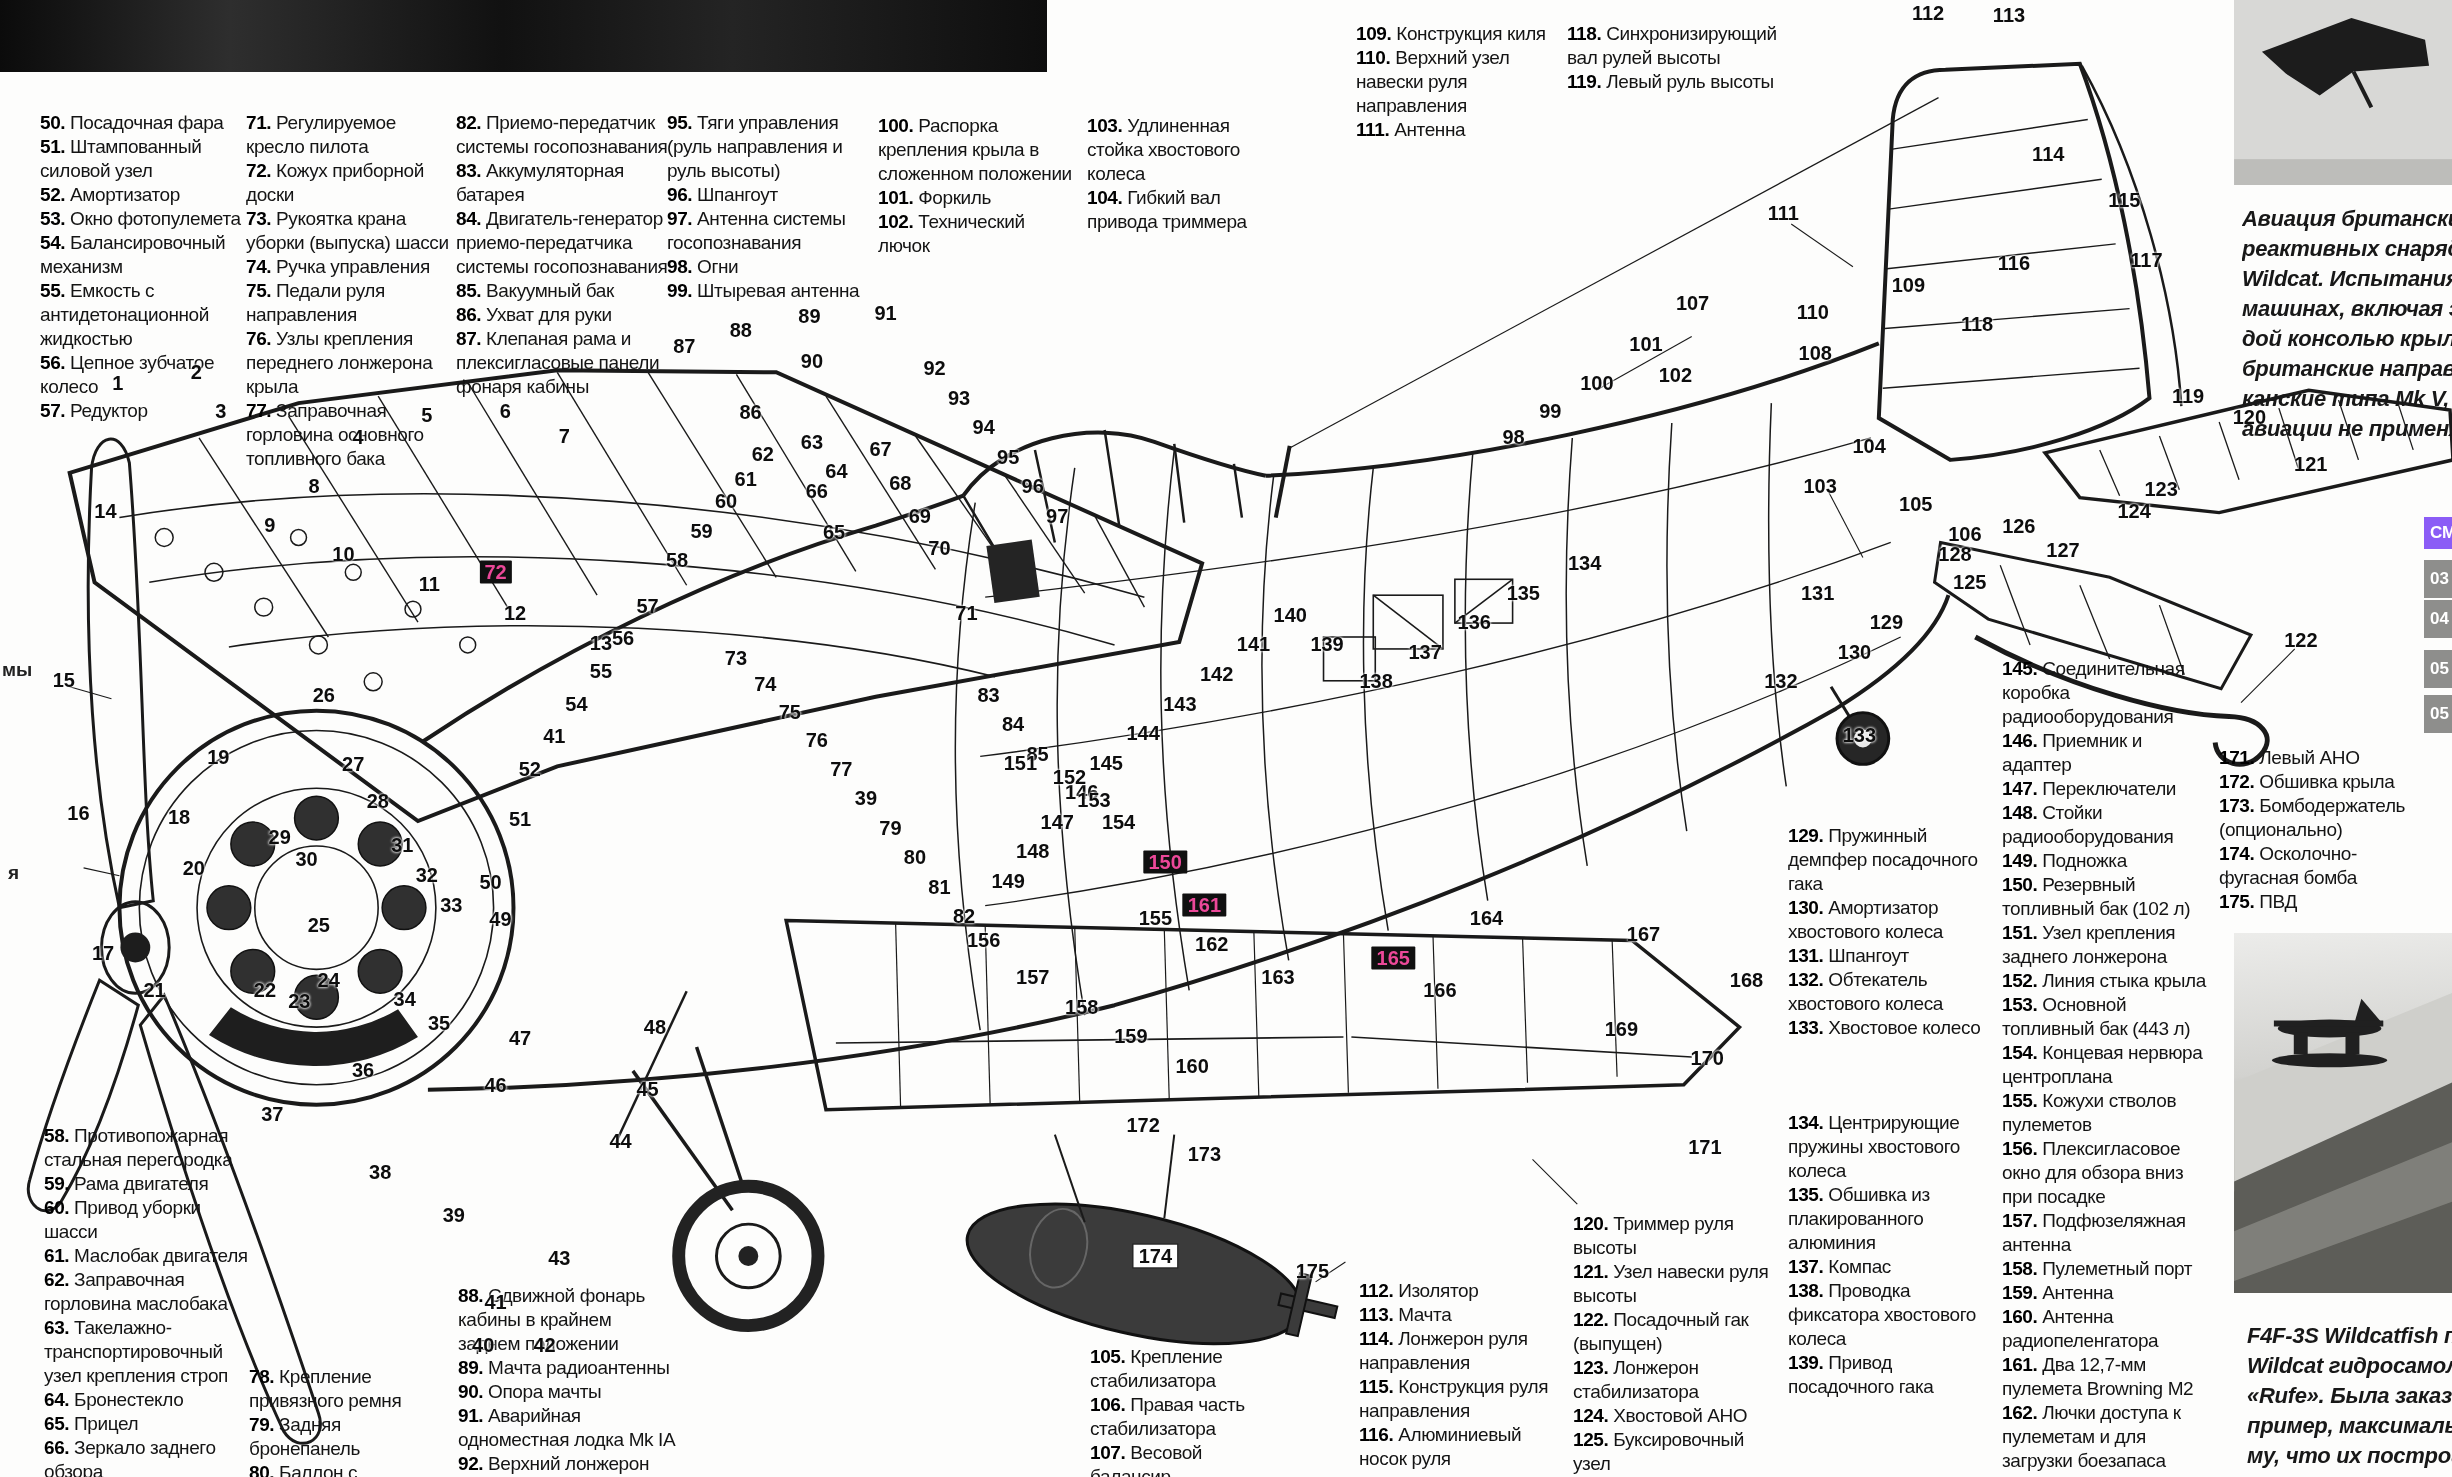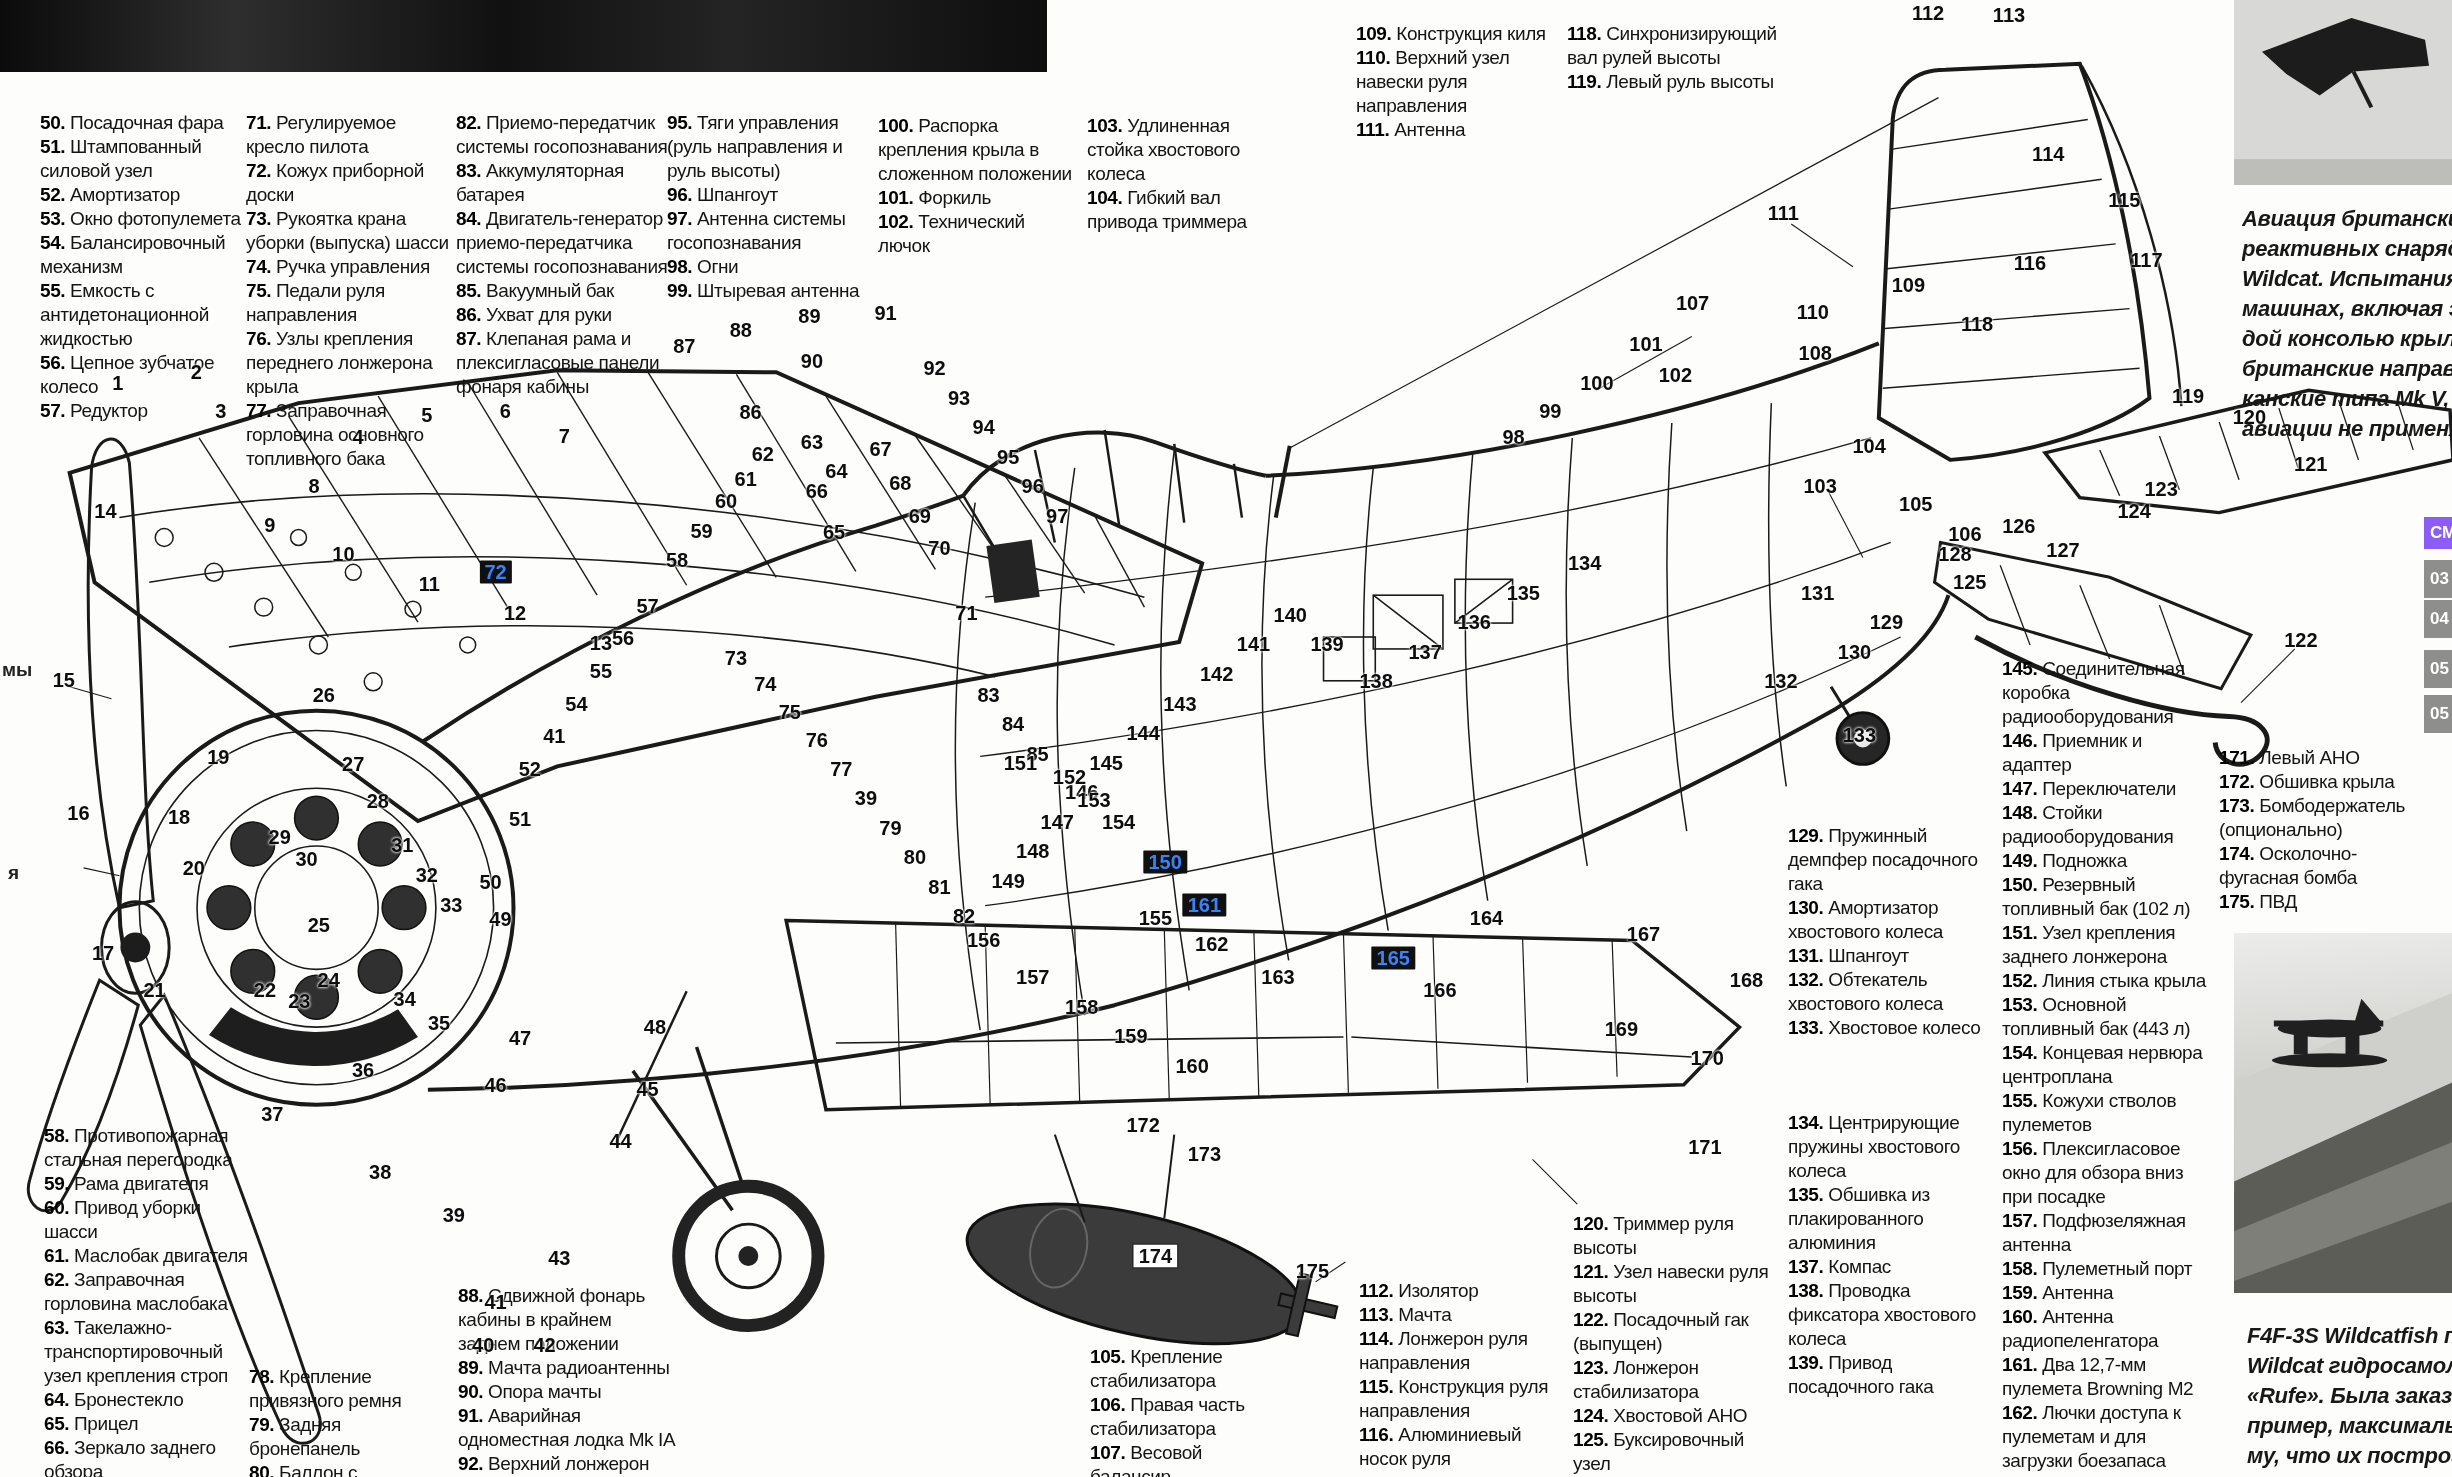--- a/index.html
+++ b/index.html
@@ -20,21 +20,21 @@
   .caption{position:absolute;font-style:italic;font-weight:700;font-size:22px;line-height:30px;
            letter-spacing:-0.3px;color:#181818;white-space:nowrap;overflow:hidden;}
   
   .tab{position:absolute;left:2424px;width:29px;color:#fff;font-weight:700;font-size:17px;
        display:flex;align-items:center;padding-left:6px;box-sizing:border-box;}
   .tab.cm{background:#8b5cf6;height:32px;}
   .tab.num{background:#8e8e8c;height:38px;}
   
   .co{position:absolute;transform:translate(-50%,-50%);font-size:20px;font-weight:700;
       color:#0d0d0d;white-space:nowrap;text-shadow:0 0 3px #fff,0 0 3px #fff;}
-  .co.s1{background:#101010;color:#3b82f6;padding:0 5px;text-shadow:none;border-radius:1px;}
+  .co.s1{background:#101010;color:#ec4899;padding:0 5px;text-shadow:none;border-radius:1px;}
   .co.s2{background:#fff;color:#101010;padding:0 5px;text-shadow:none;outline:1px solid #222;}
   .frag{position:absolute;font-size:19px;font-weight:700;color:#222;}
   svg{position:absolute;left:0;top:0;}
   .ln{stroke:#1a1a1a;fill:none;}
 </style>
 </head>
 <body>
 
 <div id="page">
 
@@ -496,21 +496,21 @@
       <span class="co" style="left: 80.1%; top: 36.1%;">106</span>
       <span class="co" style="left: 69%; top: 20.5%;">107</span>
       <span class="co" style="left: 74%; top: 23.9%;">108</span>
       <span class="co" style="left: 77.8%; top: 19.3%;">109</span>
       <span class="co" style="left: 73.9%; top: 21.1%;">110</span>
       <span class="co" style="left: 72.7%; top: 14.4%;">111</span>
       <span class="co" style="left: 78.6%; top: 0.9%;">112</span>
       <span class="co" style="left: 81.9%; top: 1%;">113</span>
       <span class="co" style="left: 83.5%; top: 10.4%;">114</span>
       <span class="co" style="left: 86.6%; top: 13.5%;">115</span>
-      <span class="co" style="left: 82.1%; top: 17.8%; margin-left: 16px;">116</span>
+      <span class="co" style="left: 82.1%; top: 17.8%;">116</span>
       <span class="co" style="left: 87.5%; top: 17.6%;">117</span>
       <span class="co" style="left: 80.6%; top: 21.9%;">118</span>
       <span class="co" style="left: 89.2%; top: 26.8%;">119</span>
       <span class="co" style="left: 91.7%; top: 28.2%;">120</span>
       <span class="co" style="left: 94.2%; top: 31.4%;">121</span>
       <span class="co" style="left: 93.8%; top: 43.3%;">122</span>
       <span class="co" style="left: 88.1%; top: 33.1%;">123</span>
       <span class="co" style="left: 87%; top: 34.6%;">124</span>
       <span class="co" style="left: 80.3%; top: 39.4%;">125</span>
       <span class="co" style="left: 82.3%; top: 35.6%;">126</span>

